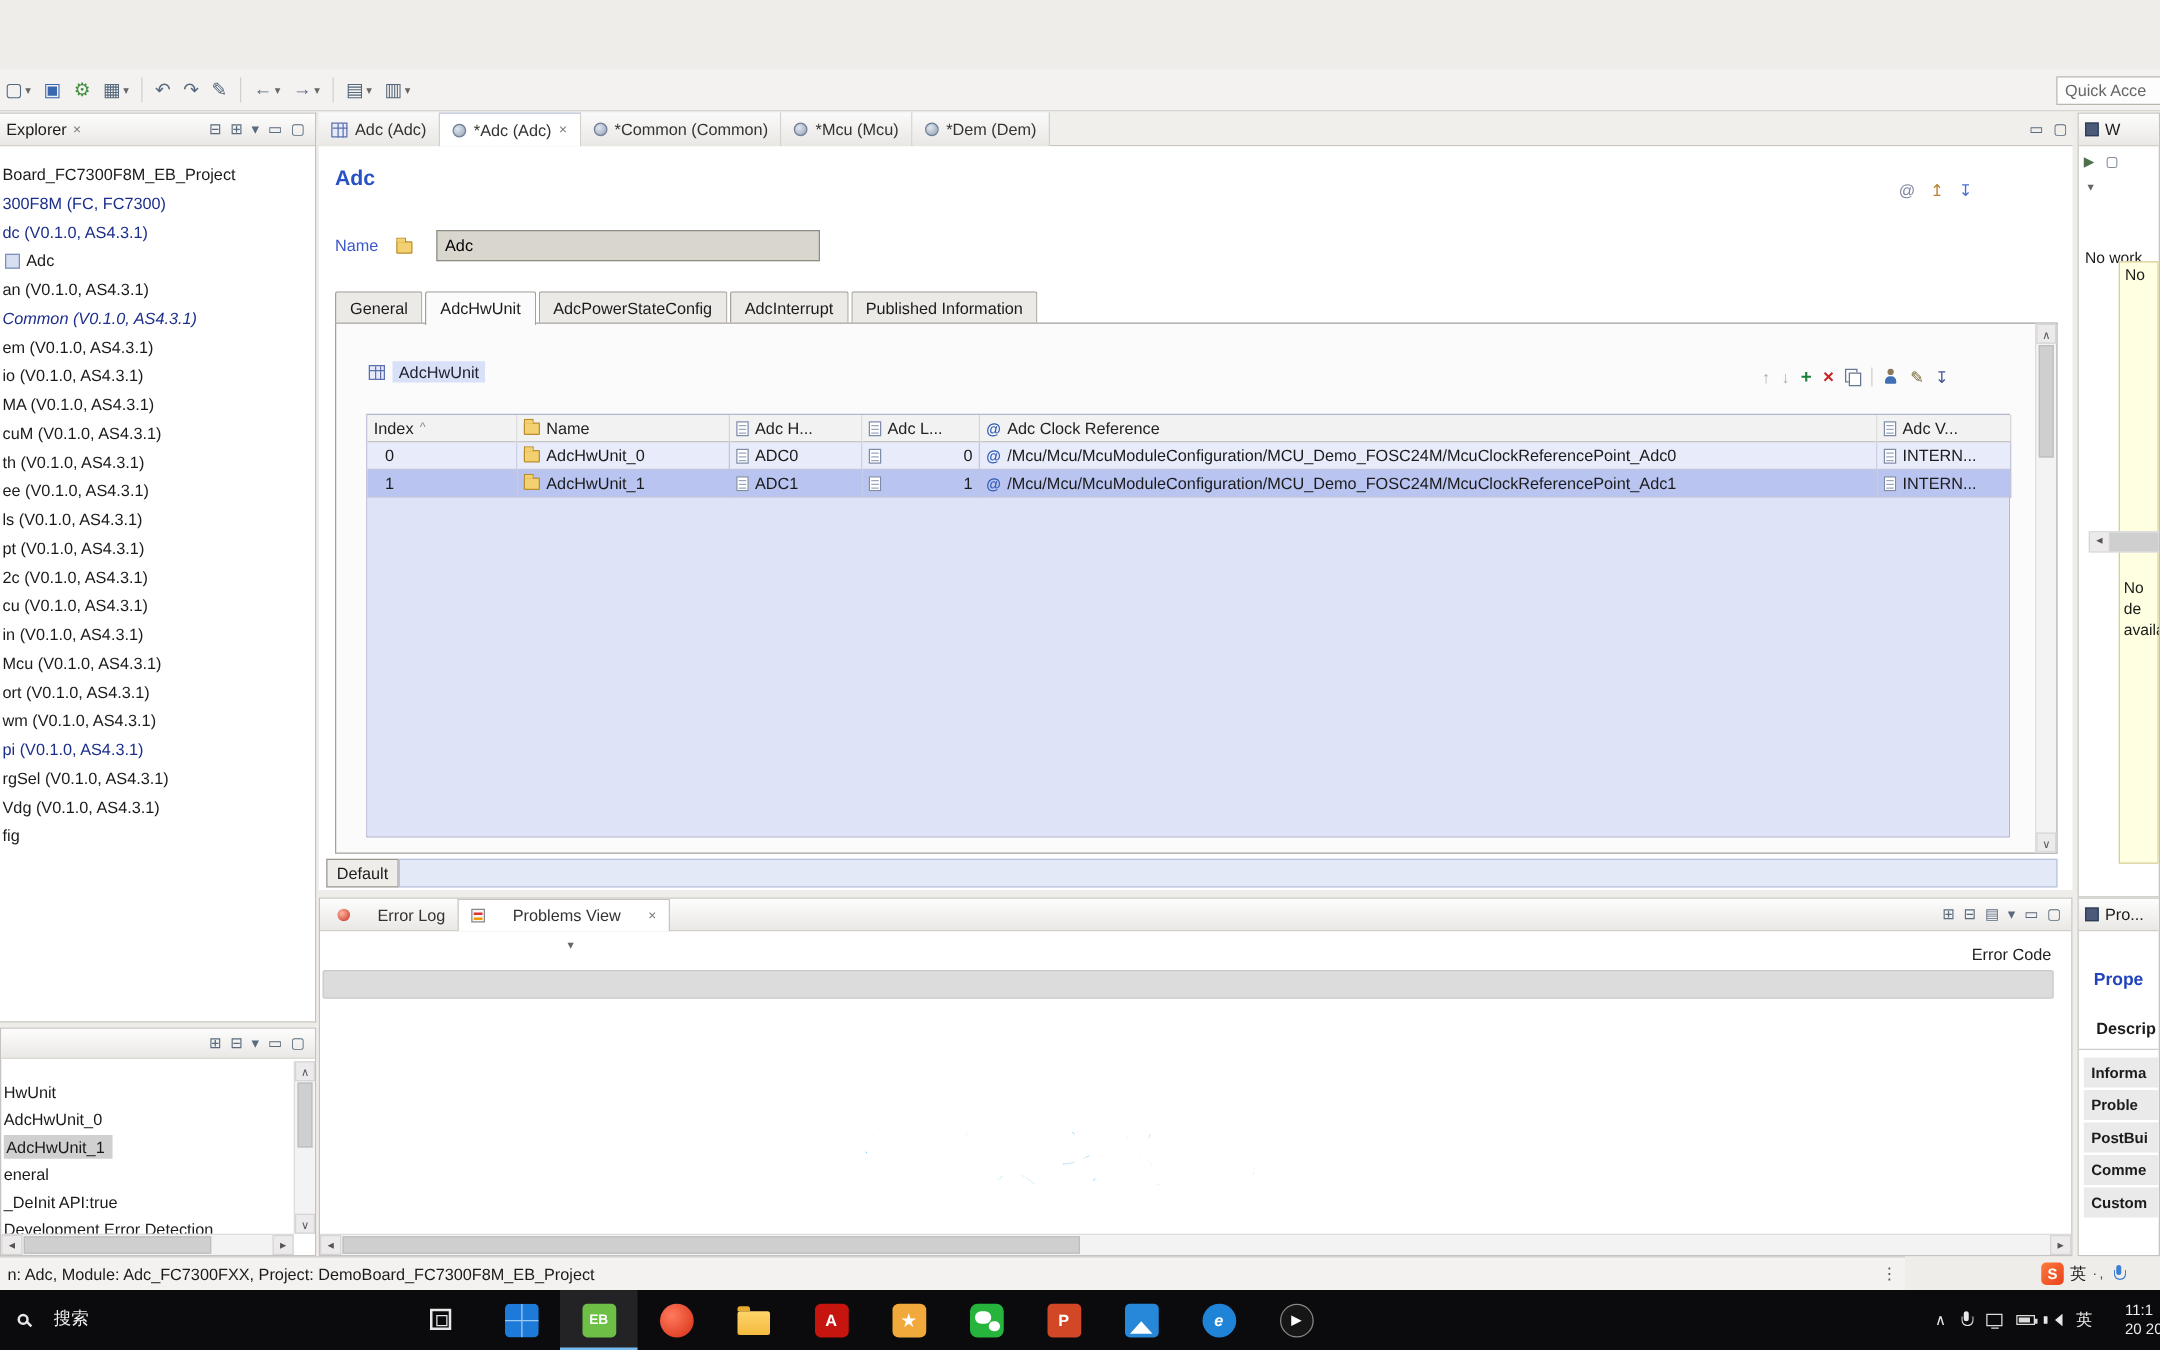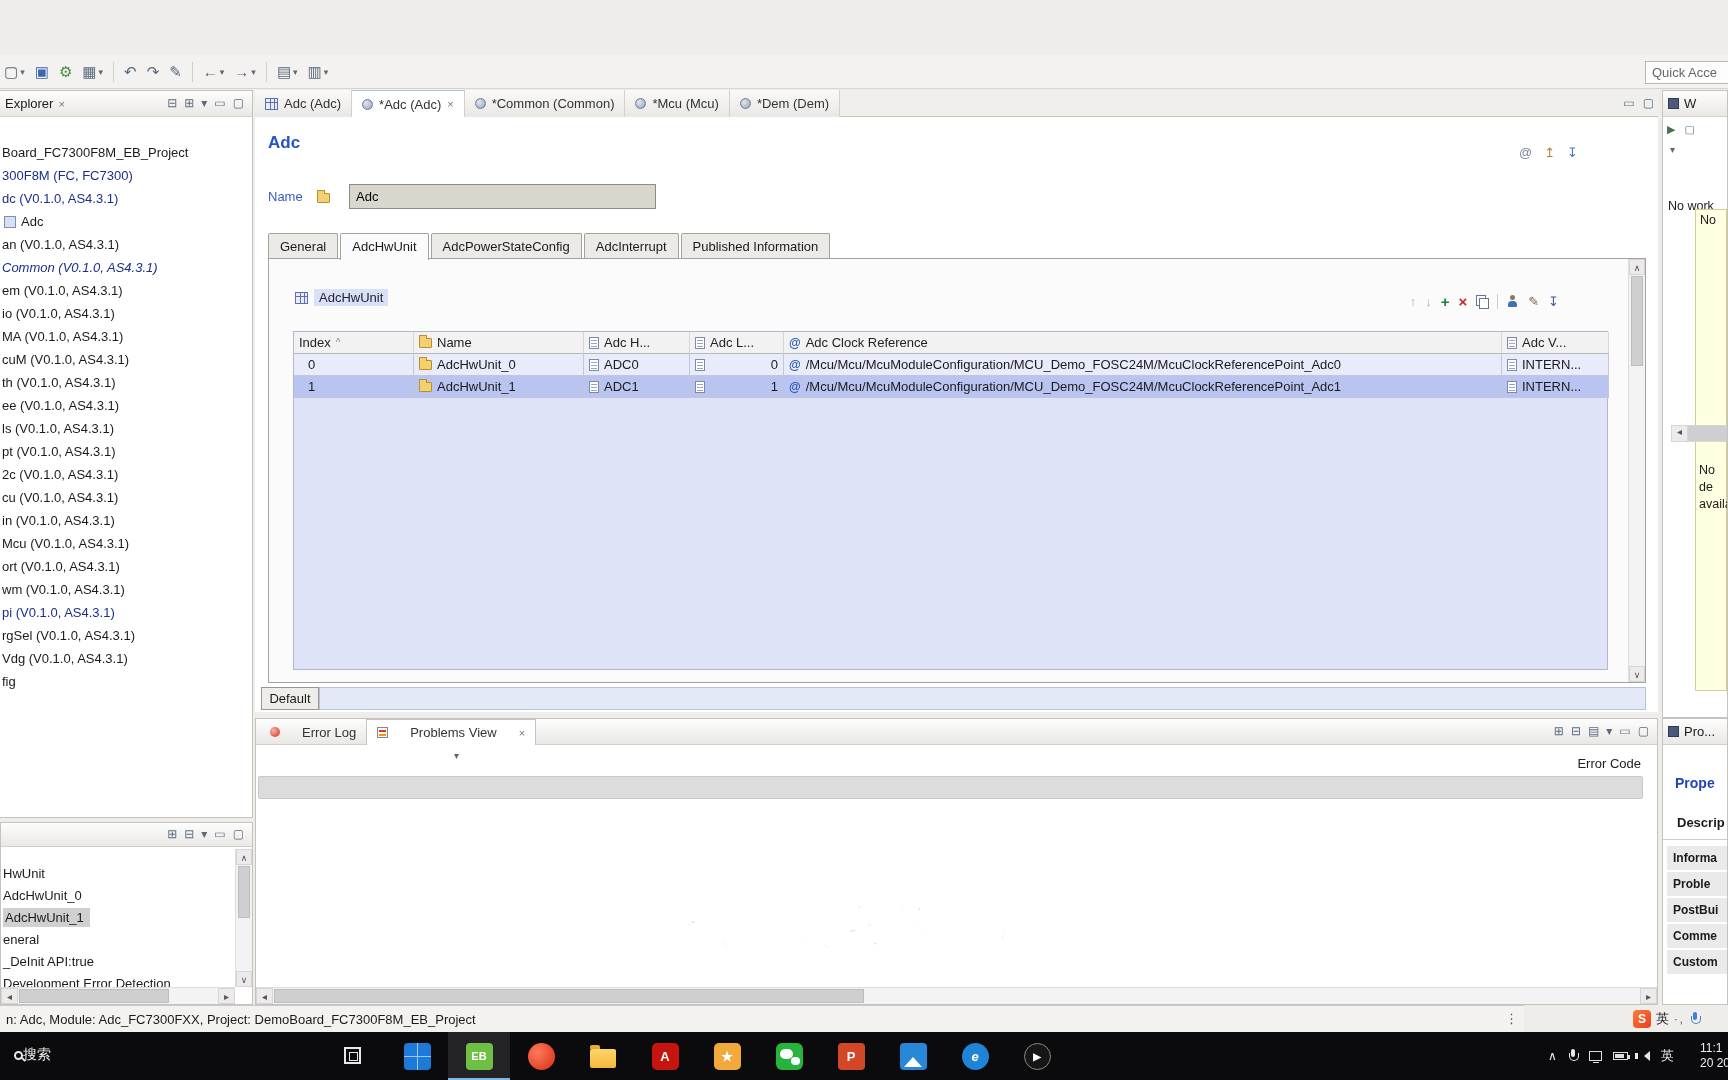--- a/index.html
+++ b/index.html
@@ -22,21 +22,21 @@
   .quick-access{position:absolute;left:1645px;top:61px;width:110px;height:23px;border:1px solid #b9b6b0;background:#fdfdfd;color:#666;padding:3px 6px;white-space:nowrap}
 
   
   .panel{position:absolute;background:#fff;border:1px solid #c6c3be;overflow:hidden}
   .panel-head{position:relative;height:26px;background:linear-gradient(#fdfdfd,#eae8e5);border-bottom:1px solid #d2cfca}
   .panel-tab{position:absolute;left:5px;top:5px;display:flex;align-items:center;gap:5px;white-space:nowrap}
   .head-ics{position:absolute;right:8px;top:5px;display:flex;gap:7px;color:#5a6b7d;font-size:12px}
   .x{color:#777;font-size:11px}
 
   
-  .tree{padding-top:24px}
+  .tree{padding-top:11px}
   .tree-item{height:23px;line-height:23px;padding-left:2px;white-space:nowrap;overflow:hidden}
   .c-blue{color:#1c2e8c}.c-italic{font-style:italic}
   .ic-adc{display:inline-block;width:12px;height:12px;background:#d7dff2;border:1px solid #7d8db8;margin:0 5px -2px 2px}
 
   
   .o-item{height:22px;line-height:22px;padding-left:2px;white-space:nowrap}
   .o-sel{background:#d0d0d0;padding:2px 6px 2px 2px}
   .vsb{position:absolute;right:0;top:26px;bottom:17px;width:17px;background:#f3f3f3;border-left:1px solid #ddd;text-align:center;color:#555;font-size:9px}
   .vsb .a{height:16px;line-height:16px;background:#eceaea;border:1px solid #d5d5d5}
   .vsb .a.bot{position:absolute;bottom:0;left:0;right:0}
@@ -111,21 +111,21 @@
   .sb-dots{position:absolute;left:1505px;top:5px;color:#555}
   .ime{position:absolute;left:1633px;top:4px;display:flex;align-items:center;gap:5px}
   .ime-s{width:18px;height:18px;border-radius:4px;background:linear-gradient(135deg,#ff7a3c,#e8401c);color:#fff;font-weight:bold;font-size:12px;display:inline-flex;align-items:center;justify-content:center}
   .ime-marks{color:#444;font-size:11px;letter-spacing:2px}
   .ic-mic{position:relative;width:10px;height:15px;display:inline-block}
   .ic-mic::before{content:"";position:absolute;left:3px;top:0;width:4px;height:8px;border-radius:2px;background:#3e7fd6}
   .ic-mic::after{content:"";position:absolute;left:1px;top:4px;width:8px;height:7px;border:1px solid #3e7fd6;border-top:none;border-radius:0 0 5px 5px}
 
   
   .taskbar{position:absolute;left:0;top:1032px;width:1728px;height:48px;background:#0b0b0d;color:#eee}
-  .tb-search{position:absolute;left:14px;top:14px;display:flex;align-items:center;gap:0;font-size:14px;color:#eee}
+  .tb-search{position:absolute;left:14px;top:14px;display:flex;align-items:center;gap:20px;font-size:14px;color:#eee}
   .ic-mag{width:9px;height:9px;border:2px solid #e8e8e8;border-radius:50%;position:relative;display:inline-block}
   .ic-mag::after{content:"";position:absolute;width:6px;height:2px;background:#e8e8e8;transform:rotate(45deg);right:-5px;bottom:-2px}
   .ic-tv{position:absolute;left:344px;top:15px;width:17px;height:17px;border:2px solid #e8e8e8}
   .ic-tv::after{content:"";position:absolute;left:3px;top:3px;width:7px;height:7px;border:1px solid #e8e8e8}
   .slots{position:absolute;left:386px;top:0;display:flex;height:48px}
   .slot{width:62px;height:48px;display:flex;align-items:center;justify-content:center}
   .slot.active{background:rgba(255,255,255,.10);box-shadow:inset 0 -2px 0 #76b9ed}
   .ap{width:27px;height:27px;border-radius:4px;display:flex;align-items:center;justify-content:center;color:#fff;font-weight:bold;font-size:13px;flex:none}
   .ap-bluewin{background:#1d7ad9;background-image:linear-gradient(#9cc9f2,#9cc9f2),linear-gradient(#9cc9f2,#9cc9f2);background-size:1px 100%,100% 1px;background-position:center,center;background-repeat:no-repeat}
   .ap-eb{background:#6ebf45;font-size:11px}

